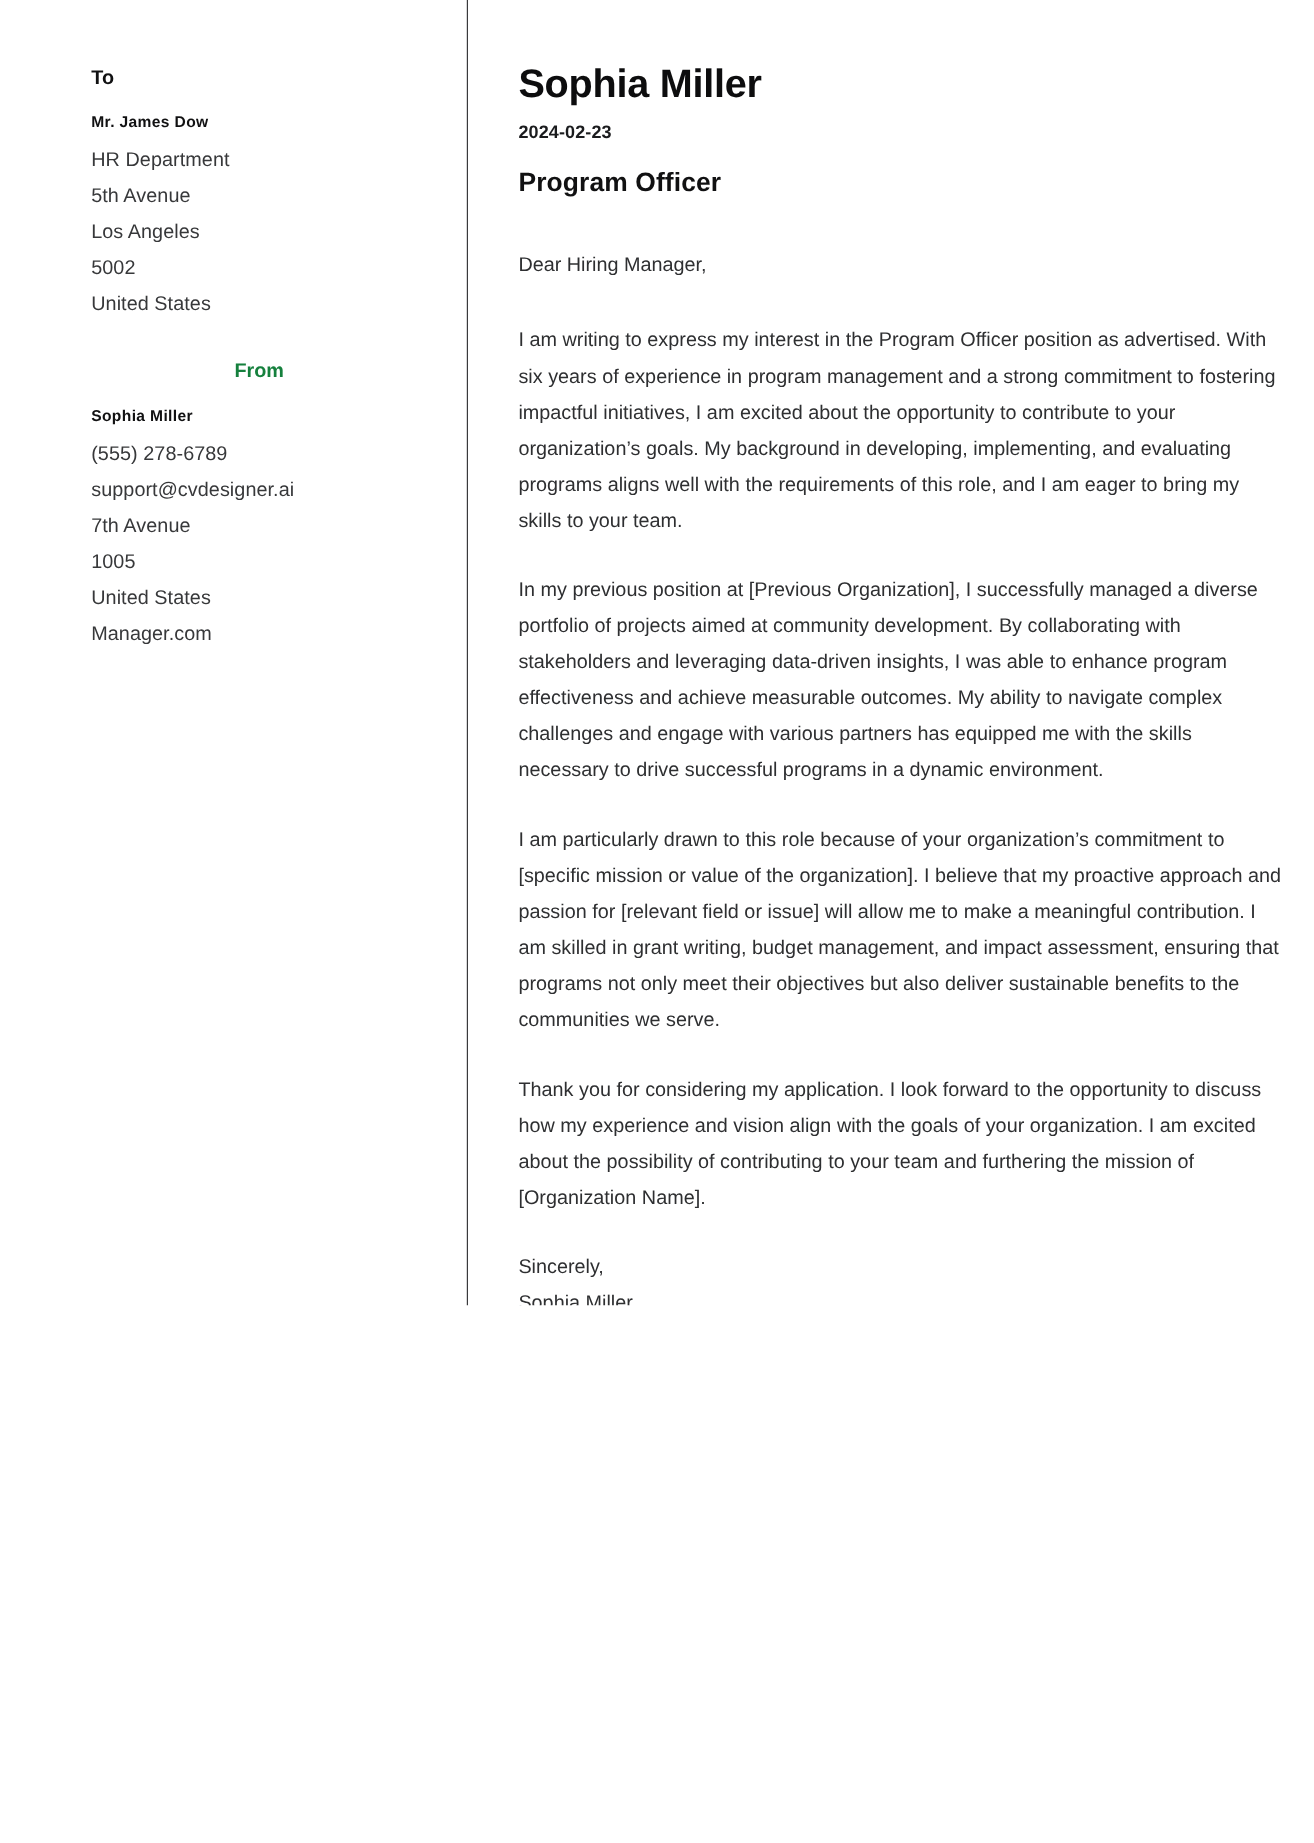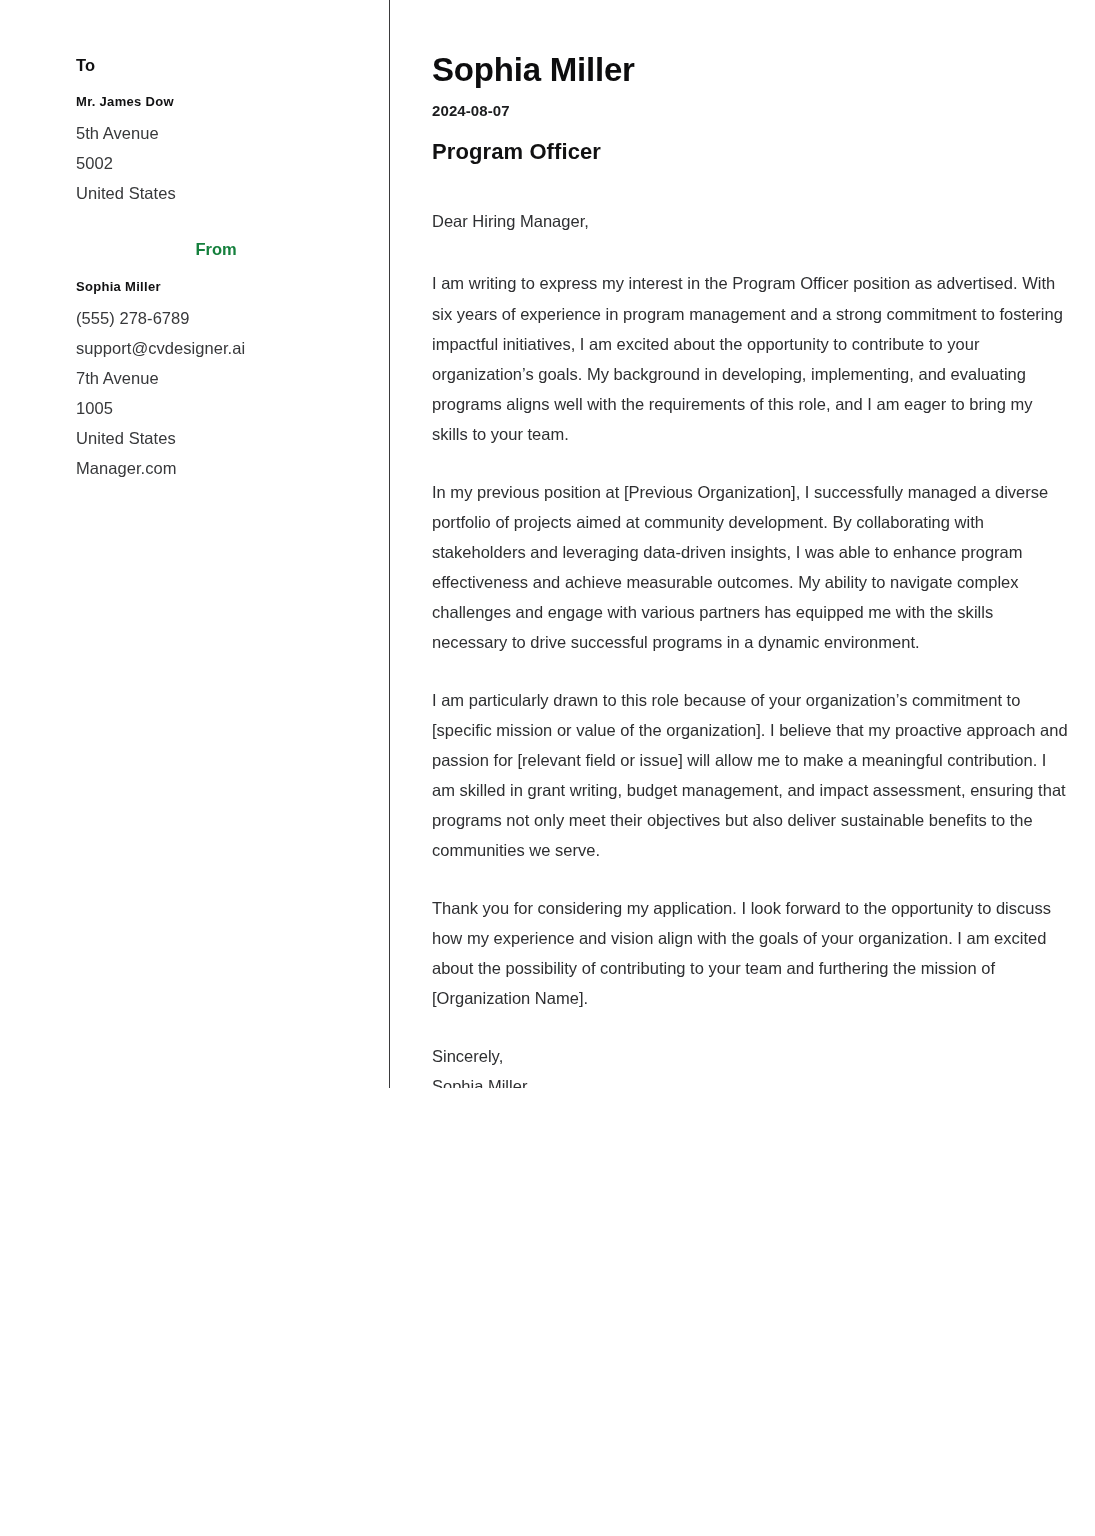--- a/index.html
+++ b/index.html
@@ -140,21 +140,23 @@
 <div class="page">
 
   <div class="divider"></div>
 
   <div class="sidebar">
 
     <div class="side-label">To</div>
 
     <div>
       <div class="side-name">Mr. James Dow</div>
+      <div class="side-line">HR Department</div>
       <div class="side-line">5th Avenue</div>
+      <div class="side-line">Los Angeles</div>
       <div class="side-line">5002</div>
       <div class="side-line">United States</div>
     </div>
 
     <div class="block-gap"></div>
 
     <div class="from-label">From</div>
 
     <div>
       <div class="side-name">Sophia Miller</div>
@@ -164,21 +166,21 @@
       <div class="side-line">1005</div>
       <div class="side-line">United States</div>
       <div class="side-line">Manager.com</div>
     </div>
 
   </div>
 
   <div class="letter">
 
     <div class="letter-name">Sophia Miller</div>
-    <div class="letter-date">2024-08-07</div>
+    <div class="letter-date">2024-02-23</div>
     <div class="letter-role">Program Officer</div>
 
     <div class="salutation">Dear Hiring Manager,</div>
 
     <p class="para">I am writing to express my interest in the Program Officer position as advertised. With six years of experience in program management and a strong commitment to fostering impactful initiatives, I am excited about the opportunity to contribute to your organization’s goals. My background in developing, implementing, and evaluating programs aligns well with the requirements of this role, and I am eager to bring my skills to your team.</p>
     <p class="para">In my previous position at [Previous Organization], I successfully managed a diverse portfolio of projects aimed at community development. By collaborating with stakeholders and leveraging data-driven insights, I was able to enhance program effectiveness and achieve measurable outcomes. My ability to navigate complex challenges and engage with various partners has equipped me with the skills necessary to drive successful programs in a dynamic environment.</p>
     <p class="para">I am particularly drawn to this role because of your organization’s commitment to [specific mission or value of the organization]. I believe that my proactive approach and passion for [relevant field or issue] will allow me to make a meaningful contribution. I am skilled in grant writing, budget management, and impact assessment, ensuring that programs not only meet their objectives but also deliver sustainable benefits to the communities we serve.</p>
     <p class="para">Thank you for considering my application. I look forward to the opportunity to discuss how my experience and vision align with the goals of your organization. I am excited about the possibility of contributing to your team and furthering the mission of [Organization Name].</p>
 
     <div class="closing">Sincerely,</div>

